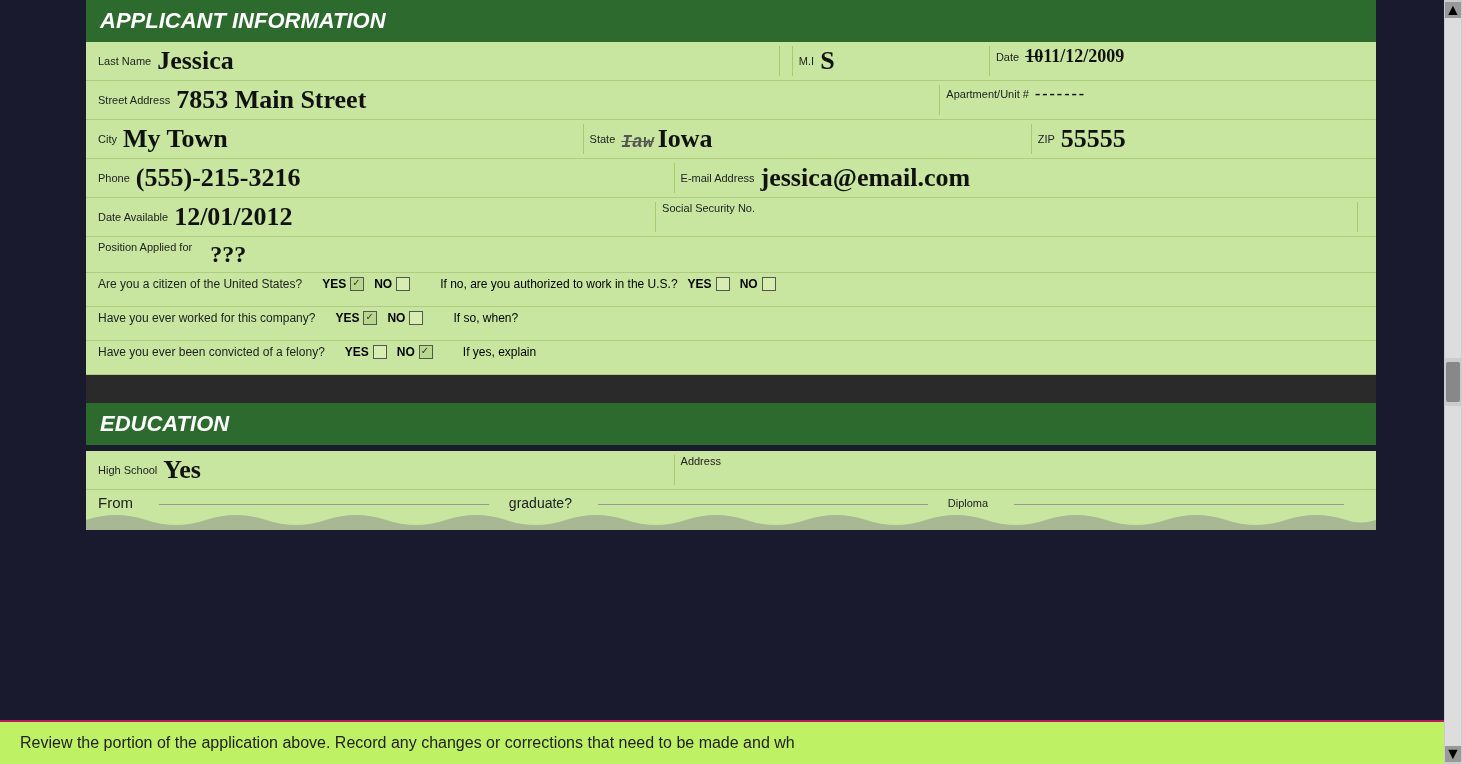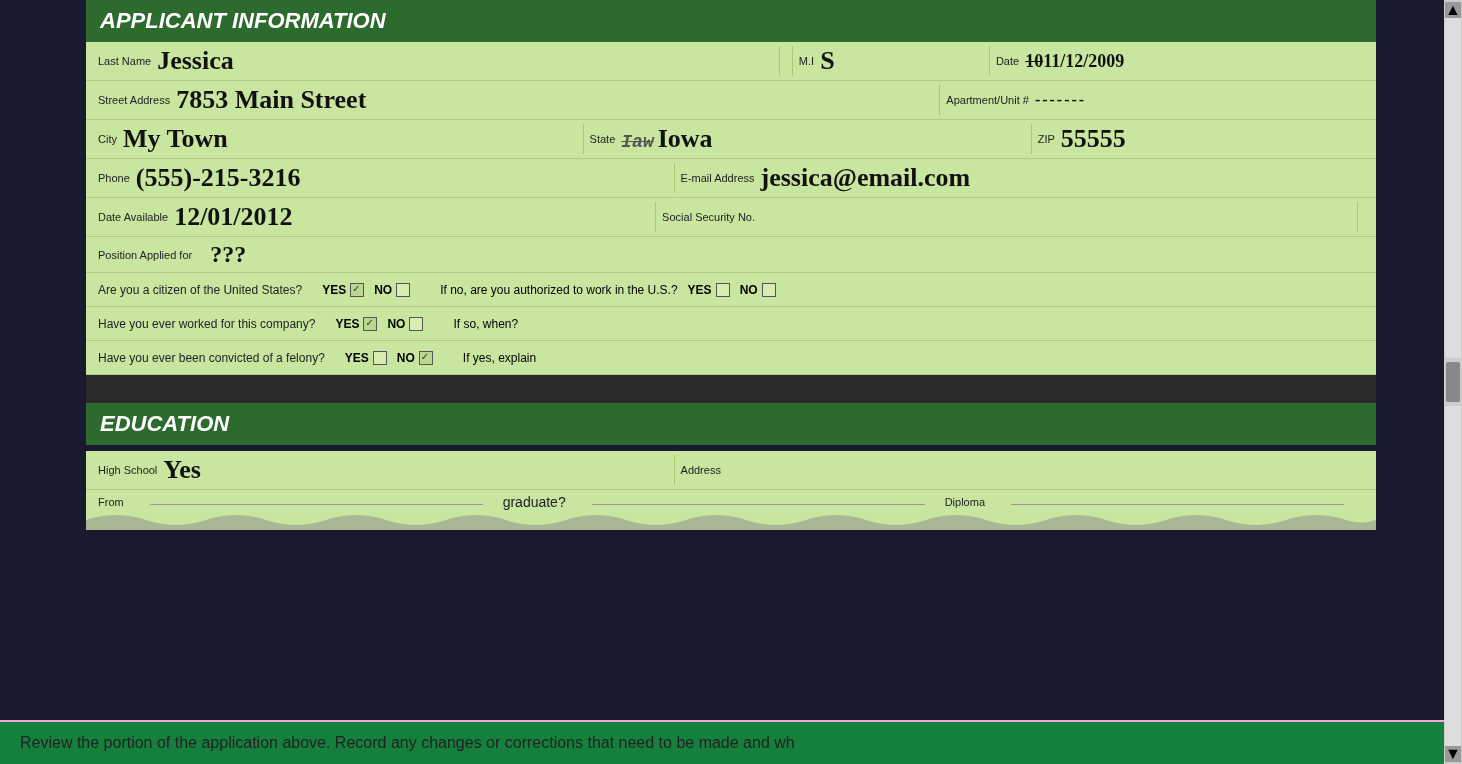--- a/index.html
+++ b/index.html
@@ -47,21 +47,21 @@
     }
 
     .field-group {
       display: flex;
       align-items: center;
       flex: 1;
     }
 
     .name-row {
       display: flex;
-      align-items: center;
+      align-items: flex-start;
       padding: 4px 12px;
       border-bottom: 1px solid #b0cc80;
       background: #c8e6a0;
     }
 
     .checkbox-box {
       display: inline-block;
       width: 14px;
       height: 14px;
       border: 1.5px solid #555;
@@ -254,21 +254,21 @@
           </div>
           <div style="width:1px; background:#aac870; align-self:stretch; margin:0 6px;"></div>
           <div class="field-group" style="flex:3;">
             <span class="form-label">Address</span>
             <span class="form-value"></span>
           </div>
         </div>
 
         <div class="wavy-bottom">
           <div style="display:flex; align-items:center; padding:4px 12px;">
-            <span class="form-label" style="font-size:11px;">From</span>
+            <span class="form-label" style="font-size:15px;">From</span>
             <span style="flex:1; height:1px; background:#999; margin:0 20px; position:relative; top:2px;"></span>
             <span class="form-label" style="font-size:14px;">graduate?</span>
             <span style="flex:1; height:1px; background:#999; margin:0 20px; position:relative; top:2px;"></span>
             <span class="form-label" style="font-size:11px;">Diploma</span>
             <span style="flex:1; height:1px; background:#999; margin:0 20px; position:relative; top:2px;"></span>
           </div>
 
           <svg class="wavy-svg" viewBox="0 0 1290 20" preserveAspectRatio="none" height="20">
             <path d="M0,10 Q30,0 60,10 Q90,20 120,10 Q150,0 180,10 Q210,20 240,10 Q270,0 300,10 Q330,20 360,10 Q390,0 420,10 Q450,20 480,10 Q510,0 540,10 Q570,20 600,10 Q630,0 660,10 Q690,20 720,10 Q750,0 780,10 Q810,20 840,10 Q870,0 900,10 Q930,20 960,10 Q990,0 1020,10 Q1050,20 1080,10 Q1110,0 1140,10 Q1170,20 1200,10 Q1230,0 1260,10 Q1275,15 1290,10 L1290,20 L0,20 Z" fill="#888" opacity="0.5"></path>
           </svg>
@@ -279,15 +279,15 @@
   </div>
 
   <div style="position:absolute; right:0; top:0; width:18px; height:100%; background:#ccc; display:flex; flex-direction:column; align-items:center;">
     <div style="width:16px; height:16px; background:#999; margin-top:2px; display:flex; align-items:center; justify-content:center;">▲</div>
     <div style="flex:1; width:16px; background:#ddd;"></div>
     <div style="width:14px; height:40px; background:#888; border-radius:2px; margin:4px 0;"></div>
     <div style="flex:1; width:16px; background:#ddd;"></div>
     <div style="width:16px; height:16px; background:#999; margin-bottom:2px; display:flex; align-items:center; justify-content:center;">▼</div>
   </div>
 
-  <div class="bottom-text" style="position:absolute; bottom:0; left:0; right:18px; background:#15803d; border-top:2px solid #f9a8d4;">Review the portion of the application above.  Record any changes or corrections that need to be made and wh</div>
+  <div class="bottom-text" style="position:absolute; bottom:0; left:0; right:18px; background:#bef264; border-top:2px solid #be185d;">Review the portion of the application above.  Record any changes or corrections that need to be made and wh</div>
 
 </div>
 
 </body></html>

